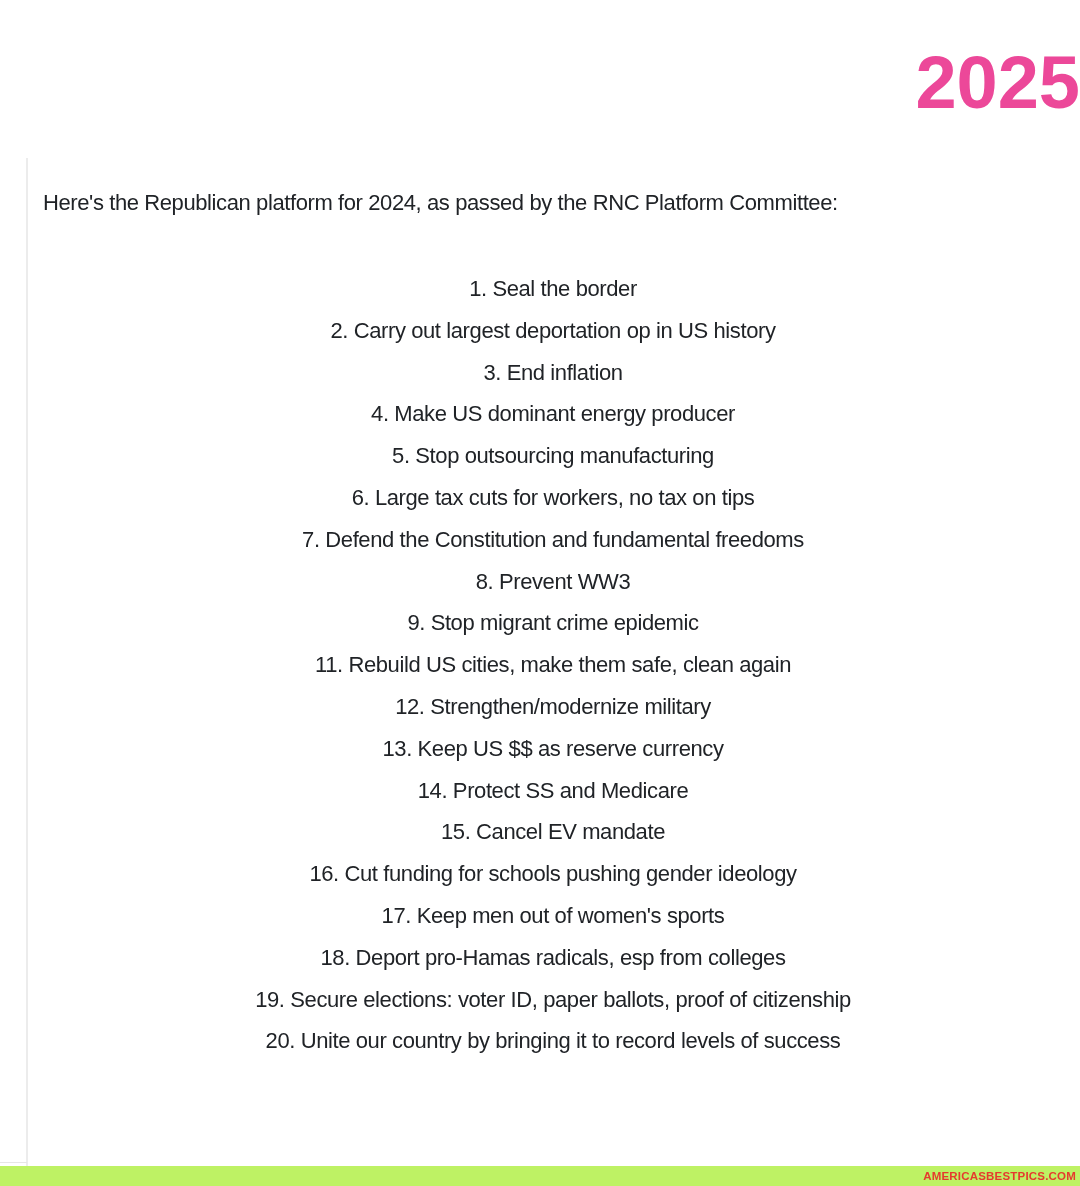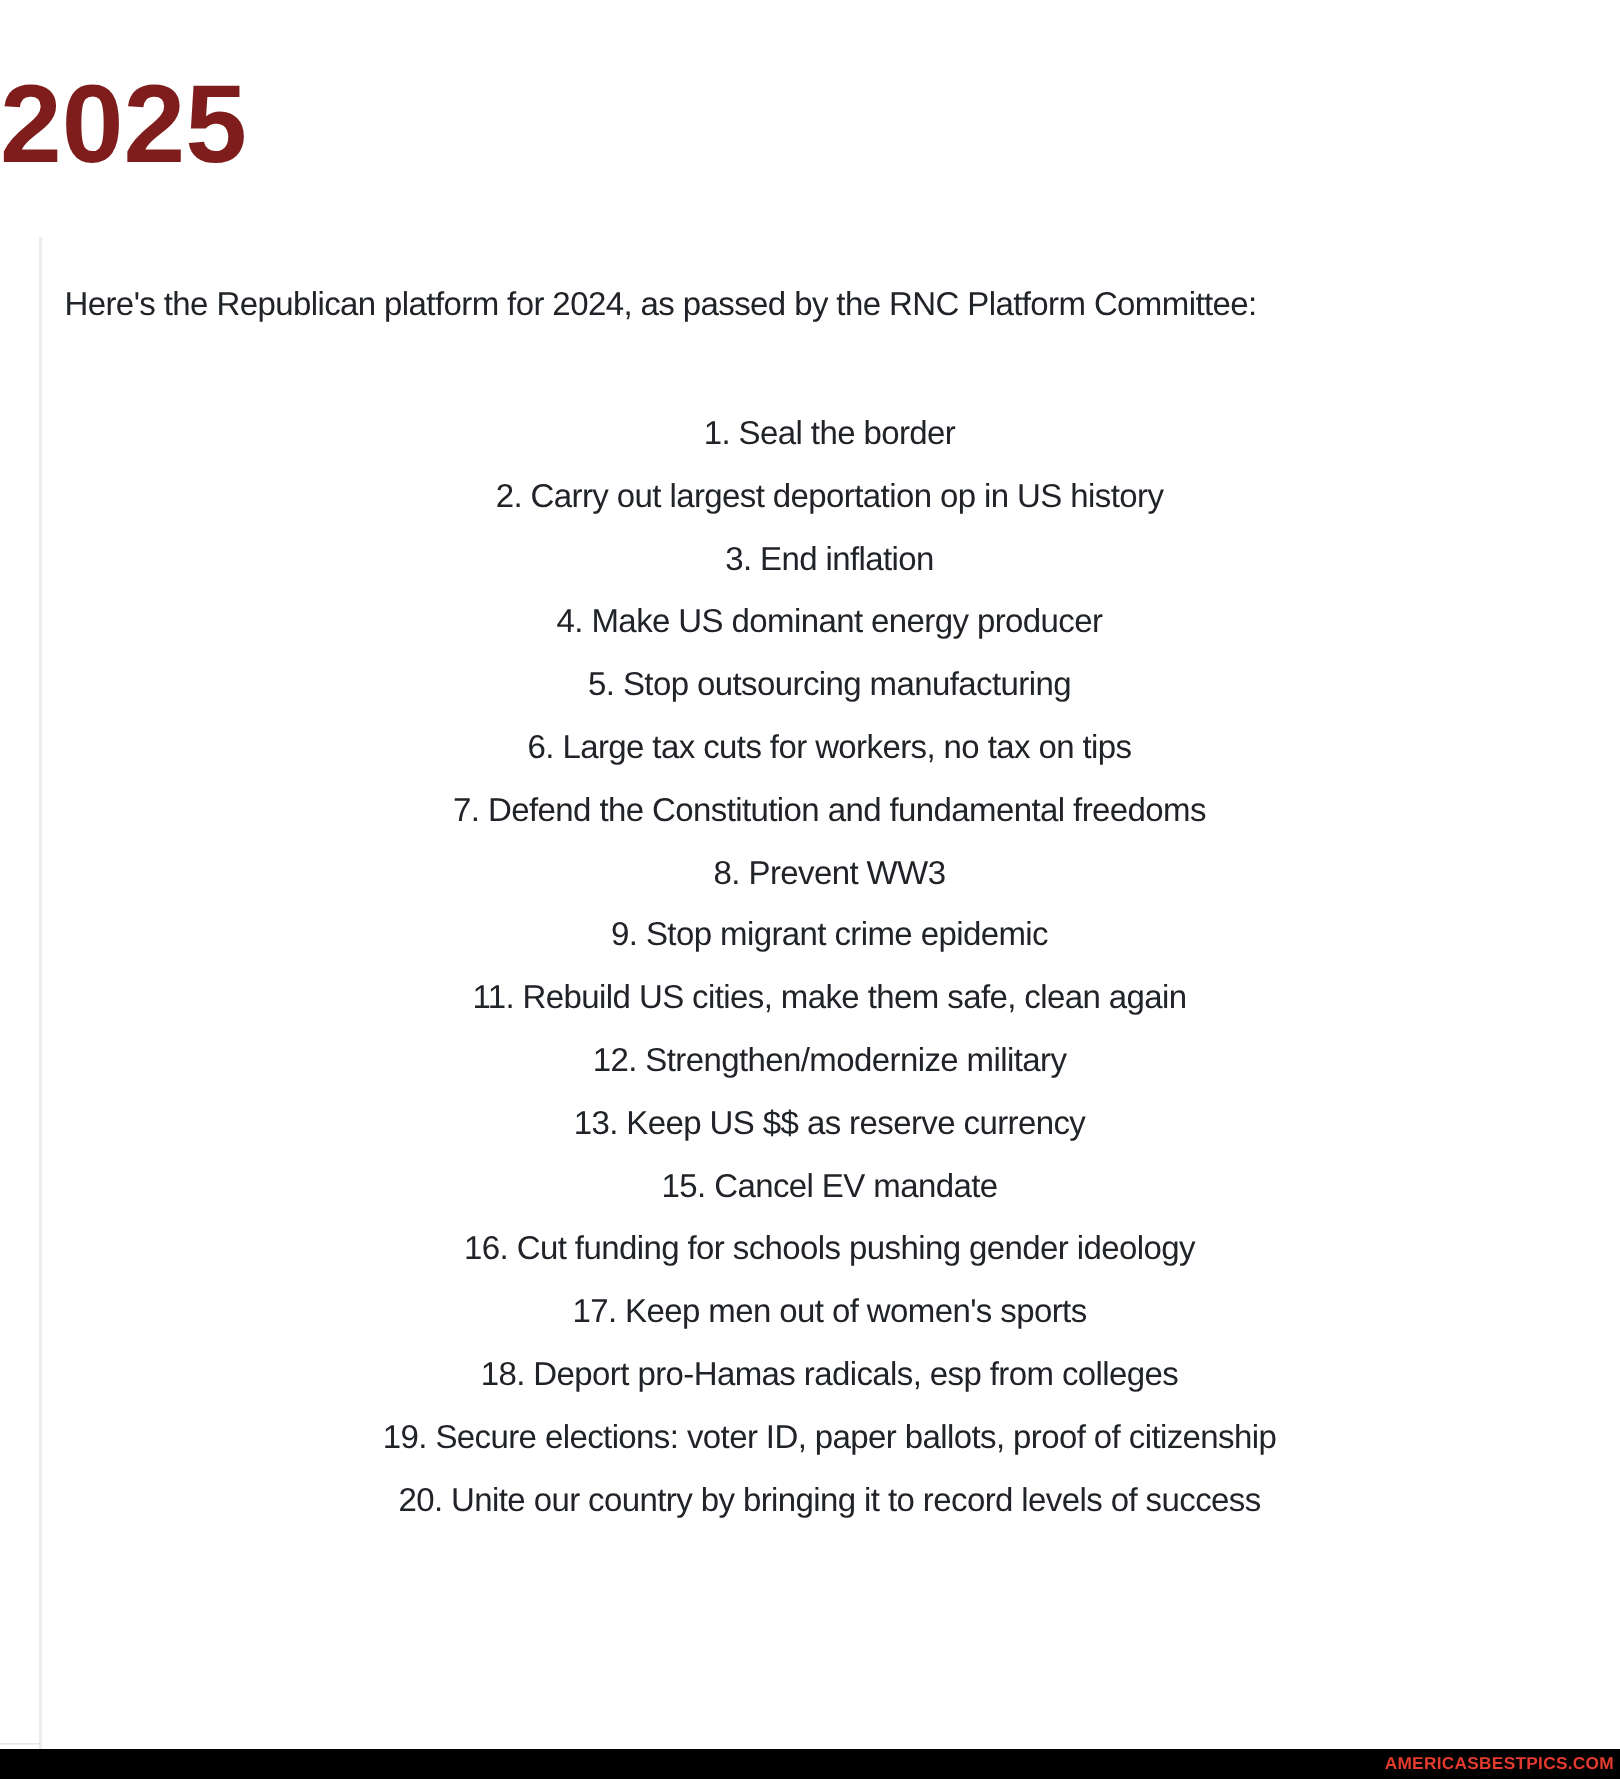--- a/index.html
+++ b/index.html
@@ -12,26 +12,26 @@
       background: #ffffff;
       position: relative;
       overflow: hidden;
       font-family: "Liberation Sans", "DejaVu Sans", sans-serif;
     }
     .title {
       position: absolute;
       top: 40px;
       left: 0;
       width: 1080px;
-      text-align: left;
+      text-align: right;
       font-family: "Liberation Sans", sans-serif;
       font-weight: bold;
       font-size: 74px;
       line-height: 86px;
-      color: #7f1d1d;
+      color: #ec4899;
       letter-spacing: 0px;
     }
     .post {
       position: absolute;
       top: 158px;
       left: 0;
       width: 1080px;
       height: 1008px;
     }
     .post-left-rule {
@@ -74,21 +74,21 @@
       line-height: 41.8px;
       height: 41.8px;
       white-space: nowrap;
     }
     .footer-bar {
       position: absolute;
       left: 0;
       top: 1166px;
       width: 1080px;
       height: 20px;
-      background: #000000;
+      background: #bef264;
     }
     .watermark {
       position: absolute;
       right: 4px;
       top: 2px;
       font-family: "Liberation Sans", sans-serif;
       font-weight: bold;
       font-size: 11.5px;
       line-height: 16px;
       color: #e53a2e;
@@ -111,20 +111,21 @@
       <li>3. End inflation</li>
       <li>4. Make US dominant energy producer</li>
       <li>5. Stop outsourcing manufacturing</li>
       <li>6. Large tax cuts for workers, no tax on tips</li>
       <li>7. Defend the Constitution and fundamental freedoms</li>
       <li>8. Prevent WW3</li>
       <li>9. Stop migrant crime epidemic</li>
       <li>11. Rebuild US cities, make them safe, clean again</li>
       <li>12. Strengthen/modernize military</li>
       <li>13. Keep US $$ as reserve currency</li>
+      <li>14. Protect SS and Medicare</li>
       <li>15. Cancel EV mandate</li>
       <li>16. Cut funding for schools pushing gender ideology</li>
       <li>17. Keep men out of women's sports</li>
       <li>18. Deport pro-Hamas radicals, esp from colleges</li>
       <li>19. Secure elections: voter ID, paper ballots, proof of citizenship</li>
       <li>20. Unite our country by bringing it to record levels of success</li>
     </ul>
   </div>
 </div>
 

